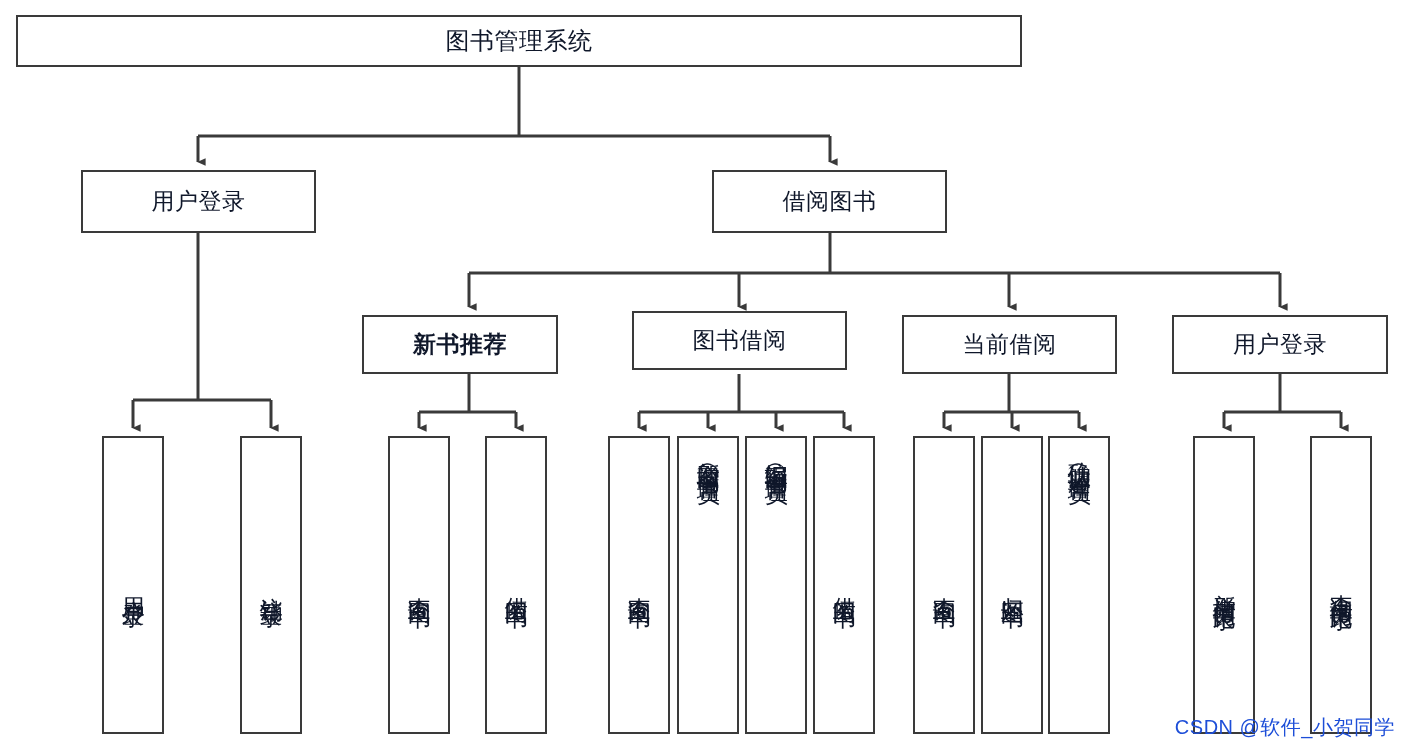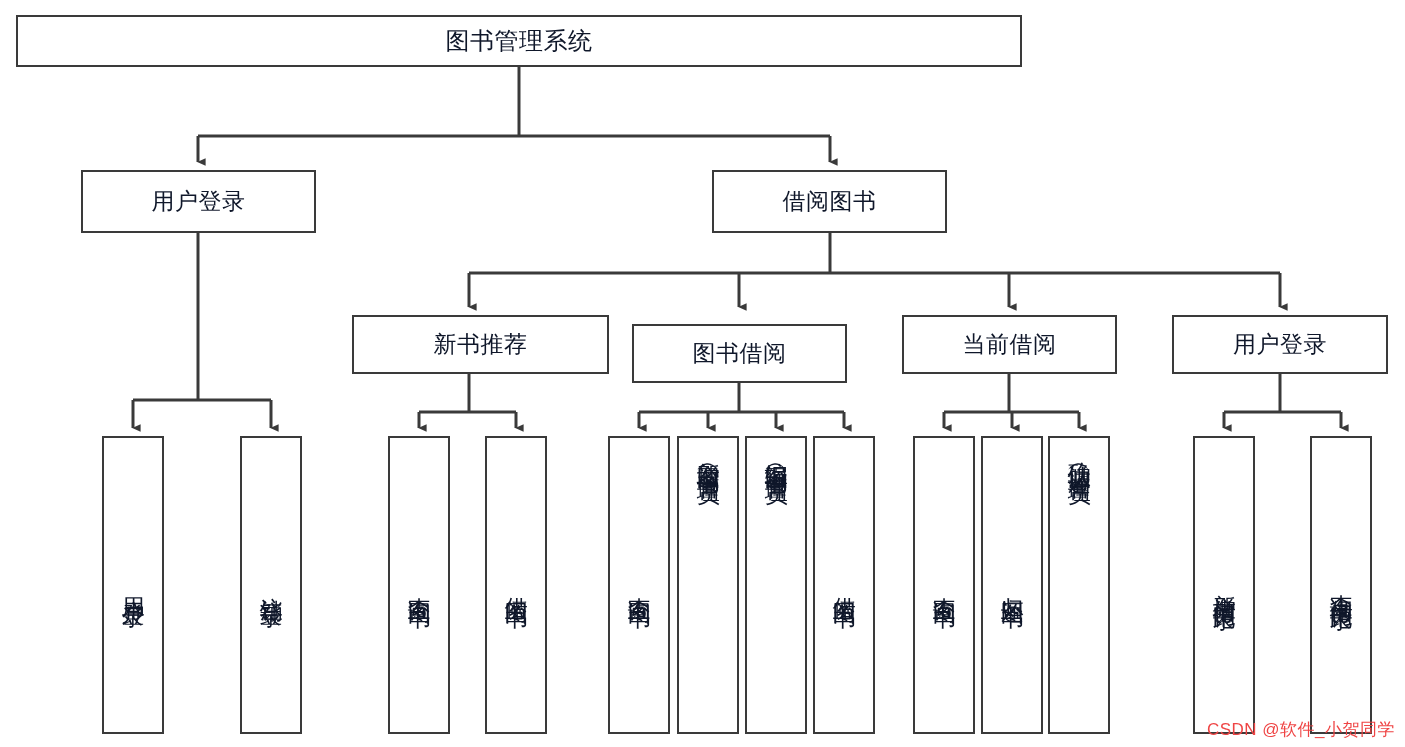--- a/index.html
+++ b/index.html
@@ -65,22 +65,22 @@
     white-space: nowrap;
   }
   .node.vert.centered {
     align-items: center;
     padding-top: 0;
   }
   #watermark {
     position: absolute;
     right: 10px;
     bottom: 6px;
-    font-size: 17px;
-    color: #ef4444;
+    font-size: 20px;
+    color: #1d4ed8;
     letter-spacing: 0.5px;
     white-space: nowrap;
     user-select: none;
   }
 </style>
 </head>
 <body>
 
 <div id="diagram-root">
 
@@ -138,24 +138,24 @@
     <span class="node-label">图书管理系统</span>
   </div>
 
   <div class="node horiz" style="left: 81px; top: 170px; width: 235px; height: 63px;">
     <span class="node-label">用户登录</span>
   </div>
   <div class="node horiz" style="left: 712px; top: 170px; width: 235px; height: 63px;">
     <span class="node-label">借阅图书</span>
   </div>
 
-  <div class="node horiz" style="left: 352px; top: 315px; width: 257px; height: 59px;">
+  <div class="node horiz" style="left: 362px; top: 315px; width: 196px; height: 59px; font-weight: bold;">
     <span class="node-label">新书推荐</span>
   </div>
-  <div class="node horiz" style="left: 632px; top: 324px; width: 215px; height: 59px;">
+  <div class="node horiz" style="left: 632px; top: 311px; width: 215px; height: 59px;">
     <span class="node-label">图书借阅</span>
   </div>
   <div class="node horiz" style="left: 902px; top: 315px; width: 215px; height: 59px;">
     <span class="node-label">当前借阅</span>
   </div>
   <div class="node horiz" style="left: 1172px; top: 315px; width: 216px; height: 59px;">
     <span class="node-label">用户登录</span>
   </div>
 
   <div class="node vert centered" style="left: 102px; top: 436px; width: 62px; height: 298px;">

